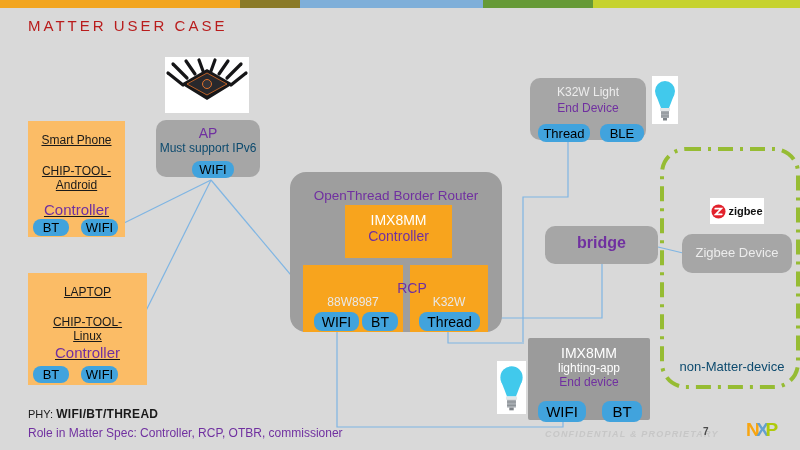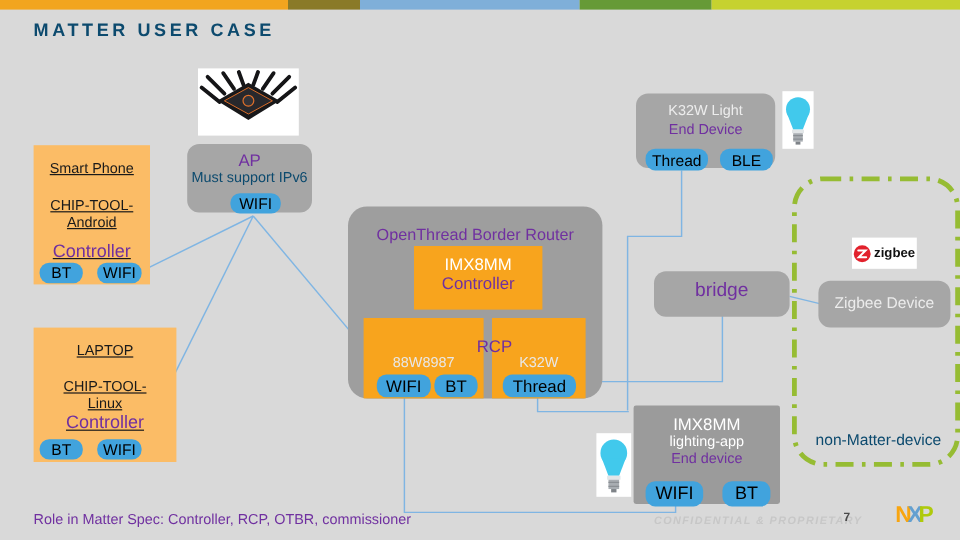--- a/index.html
+++ b/index.html
@@ -5,22 +5,22 @@
   * { margin:0; padding:0; box-sizing:border-box; }
   body { font-family:"Liberation Sans", sans-serif; }
   #slide { position:relative; width:800px; height:450px; background:#d9d9d9; overflow:hidden; }
 
   
   #topbar { position:absolute; top:0; left:0; width:800px; height:8px; display:flex; }
   .seg1{width:240px;background:#F2A51F;} .seg2{width:60px;background:#8A7A28;}
   .seg3{width:183px;background:#7FAFD9;} .seg4{width:110px;background:#669A37;}
   .seg5{width:207px;background:#C6D22F;}
 
-  #title { position:absolute; left:28px; top:17px; font-size:15px; font-weight:bold;
-           letter-spacing:3px; color:#0c4a6e; }
+  #title { position:absolute; left:28px; top:17px; font-size:15px; font-weight:normal;
+           letter-spacing:3px; color:#b91c1c; }
 
   
   #connectors { position:absolute; left:0; top:0; width:800px; height:450px; pointer-events:none; }
   #connectors polyline { fill:none; stroke:#7FB5E3; stroke-width:1.2; }
 
   
   .gbox { position:absolute; background:#a6a6a6; border-radius:10px; text-align:center; }
   .obox { position:absolute; background:#FBBC66; text-align:center;text-decoration:underline; }
   .chip { position:absolute; background:#41A3DD; border-radius:8px; color:#000;
           display:flex; align-items:center; justify-content:center; font-size:13px; }
@@ -65,21 +65,21 @@
   #k32w-box { left:530px; top:78px; width:116px; height:62px; font-size:12px; }
   #k32w-box .t1 { padding-top:7px; color:#EDEDED; }
   #k32w-box .t2 { padding-top:2px; }
 
   
   .bulb { position:absolute; background:#fff; display:flex; align-items:center; justify-content:center; }
   #bulb-top { left:652px; top:76px; width:26px; height:48px; }
   #bulb-bottom { left:497px; top:361px; width:29px; height:53px; }
 
   
-  #bridge-box { left:545px; top:226px; width:113px; height:38px; }
+  #bridge-box { left:545px; top:226px; width:113px; height:38px;font-weight:bold; }
   #bridge-box .t1 { padding-top:8px; font-size:16px; }
 
   
   #dashed-zone { position:absolute; left:655px; top:142px; width:150px; height:255px; pointer-events:none; }
   #nonmatter-lbl { position:absolute; left:662px; top:359px; width:140px; text-align:center; font-size:13px; }
 
   
   #zigbee-logo { position:absolute; left:710px; top:198px; width:54px; height:26px; background:#fff;
                  display:flex; align-items:center; justify-content:center; gap:2px; }
   #zigbee-logo .zg-txt { font-size:11px; font-weight:bold; color:#111; }
@@ -244,20 +244,24 @@
   </div>
 
   <div class="gbox" id="light-box">
     <div class="t1 white">IMX8MM</div>
     <div class="t2 white">lighting-app</div>
     <div class="t2 purple">End device</div>
     <div class="chip ltchip" style="left:10px;top:63px;width:48px;height:21px;">WIFI</div>
     <div class="chip ltchip" style="left:74px;top:63px;width:40px;height:21px;">BT</div>
   </div>
 
+  <div id="phy-line">
+    <span>PHY:</span>
+    <b>WIFI/BT/THREAD</b>
+  </div>
   <div id="role-line" class="purple">
     <span>Role in Matter Spec:</span>
     <span>Controller, RCP, OTBR, commissioner</span>
   </div>
   <div id="confidential">CONFIDENTIAL &amp; PROPRIETARY</div>
   <div id="pagenum">7</div>
   <div id="nxp-logo">
     <span class="n">N</span><span class="x">X</span><span class="p">P</span>
   </div>
 

